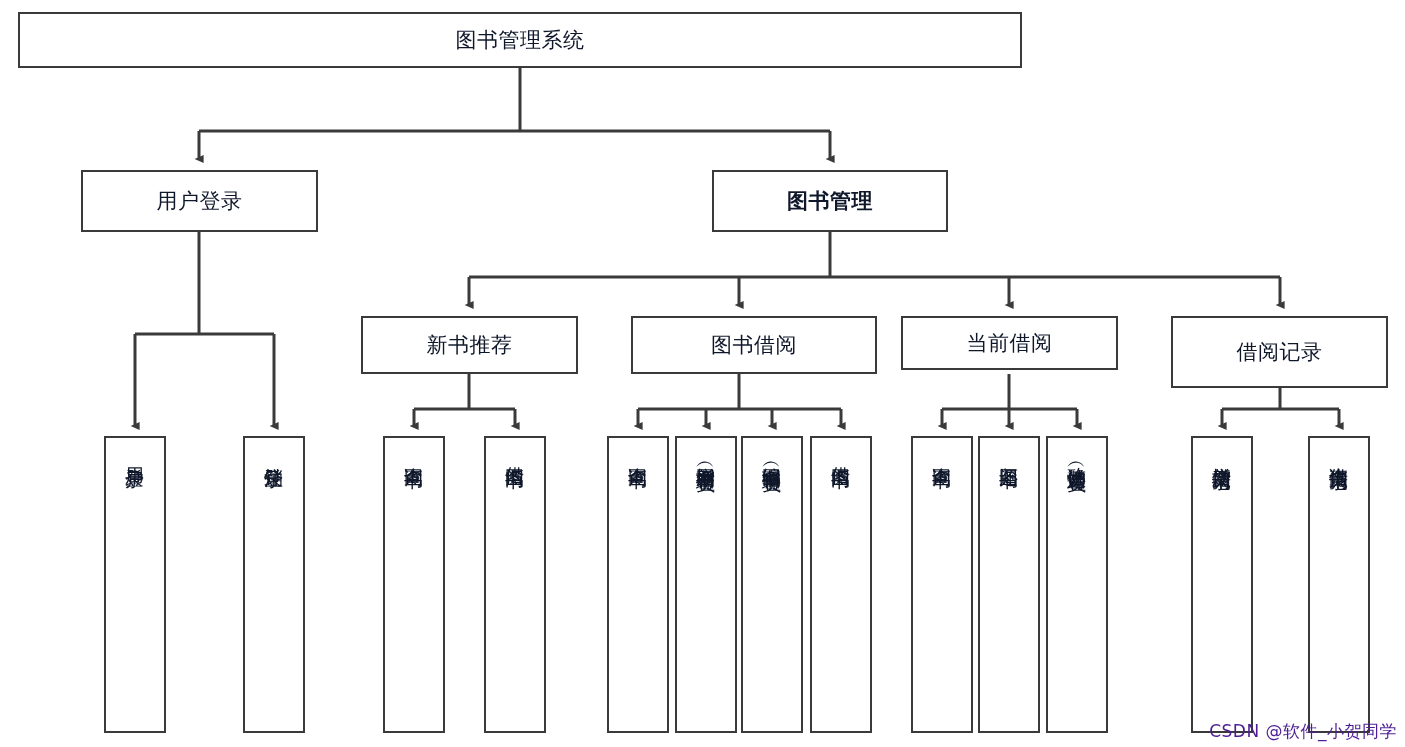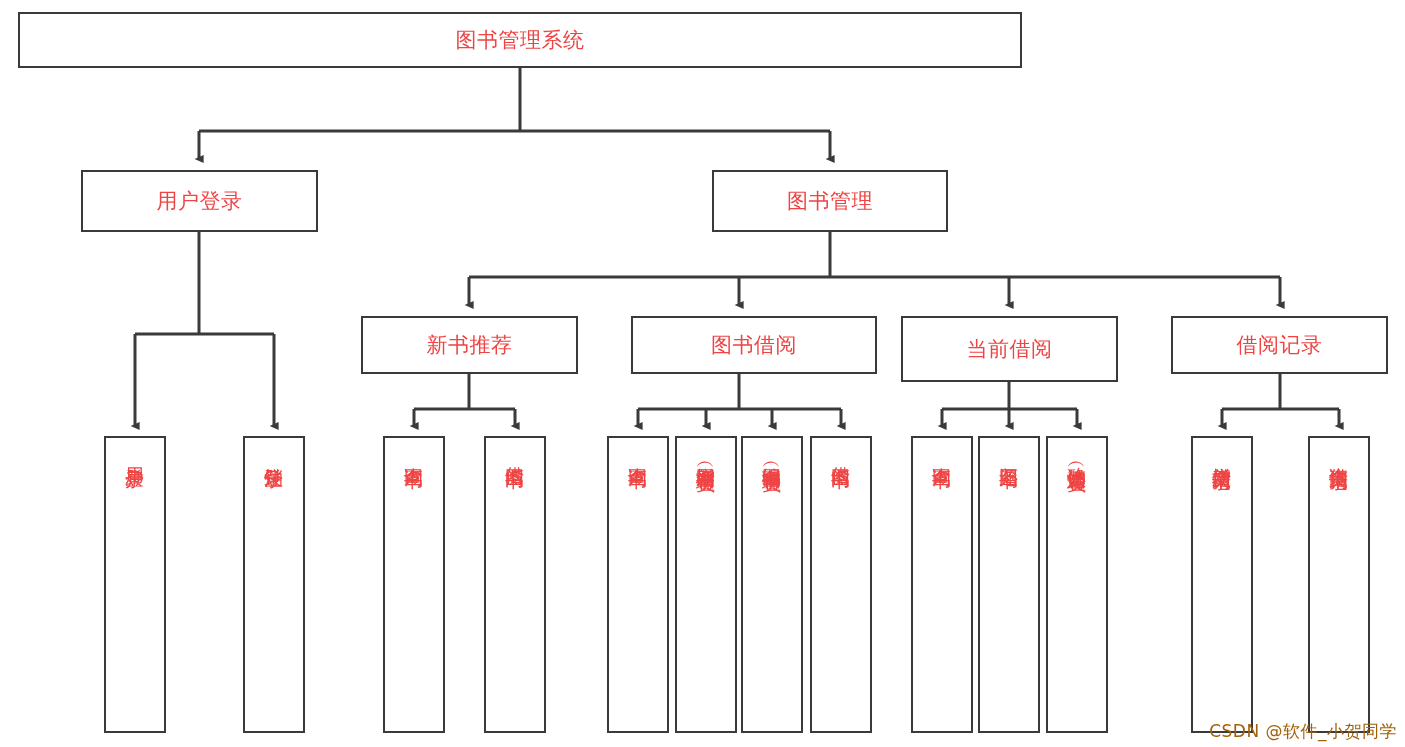--- a/index.html
+++ b/index.html
@@ -34,21 +34,21 @@
     color: #2b2b2b;
   }
   .node.root {
     border-width: 2px;
   }
   .node-label {
     font-size: 21px;
     line-height: 1.15;
     letter-spacing: 0.5px;
     white-space: nowrap;
-    color: #ef4444;
+    color: #0f172a;
   }
   .node.leaf {
     align-items: flex-start;
     justify-content: center;
     padding-top: 14px;
   }
   .node.leaf .node-label {
     writing-mode: vertical-rl;
     text-orientation: upright;
     font-size: 19px;
@@ -57,21 +57,21 @@
     white-space: nowrap;
   }
   .node.leaf.tall-text .node-label {
     font-size: 19px;
   }
   #watermark {
     position: absolute;
     right: 8px;
     bottom: 4px;
     font-size: 17px;
-    color: #a16207;
+    color: #4c1d95;
     letter-spacing: 0.5px;
     white-space: nowrap;
     user-select: none;
   }
 </style>
 </head>
 <body>
 
 <div id="canvas">
 
@@ -125,34 +125,34 @@
     </g>
   </svg>
 
   <div class="node root" style="left:18px; top:12px; width:1004px; height:56px;">
     <span class="node-label">图书管理系统</span>
   </div>
 
   <div class="node" style="left:81px; top:170px; width:237px; height:62px;">
     <span class="node-label">用户登录</span>
   </div>
-  <div class="node" style="left:712px; top:170px; width:236px; height:62px;">
+  <div class="node" style="left:712px; top:170px; width:236px; height:62px;font-weight:bold;">
     <span class="node-label">图书管理</span>
   </div>
 
   <div class="node" style="left:361px; top:316px; width:217px; height:58px;align-items:center;">
     <span class="node-label">新书推荐</span>
   </div>
   <div class="node" style="left:631px; top:316px; width:246px; height:58px;">
     <span class="node-label">图书借阅</span>
   </div>
-  <div class="node" style="left:901px; top:316px; width:217px; height:66px;">
+  <div class="node" style="left:901px; top:316px; width:217px; height:54px;">
     <span class="node-label">当前借阅</span>
   </div>
-  <div class="node" style="left:1171px; top:316px; width:217px; height:58px;">
+  <div class="node" style="left:1171px; top:316px; width:217px; height:72px;">
     <span class="node-label">借阅记录</span>
   </div>
 
   <div class="node leaf" style="left:104px; top:436px; width:62px; height:297px;">
     <span class="node-label">用户登录</span>
   </div>
   <div class="node leaf" style="left:243px; top:436px; width:62px; height:297px;">
     <span class="node-label">注销登录</span>
   </div>
 

